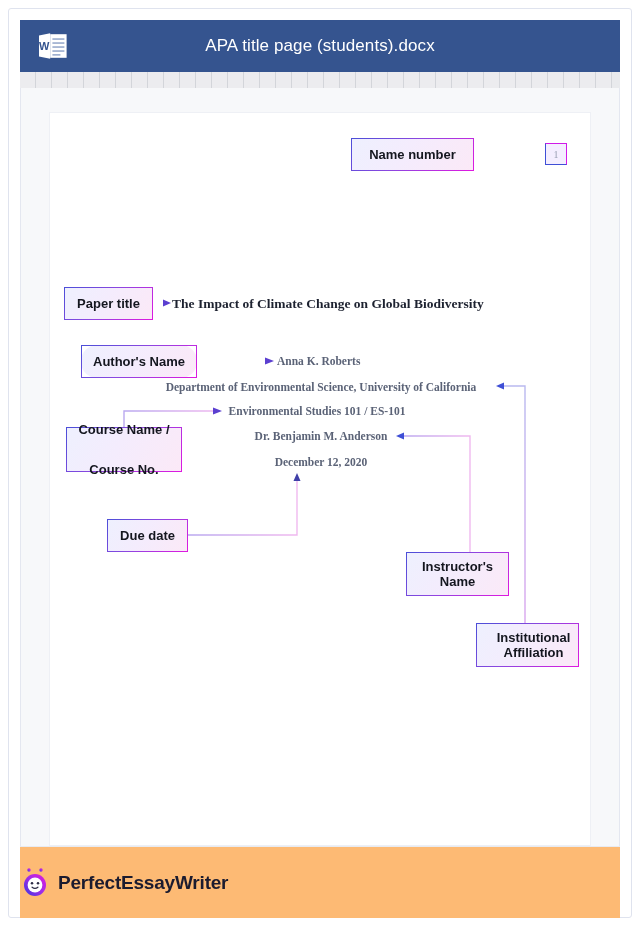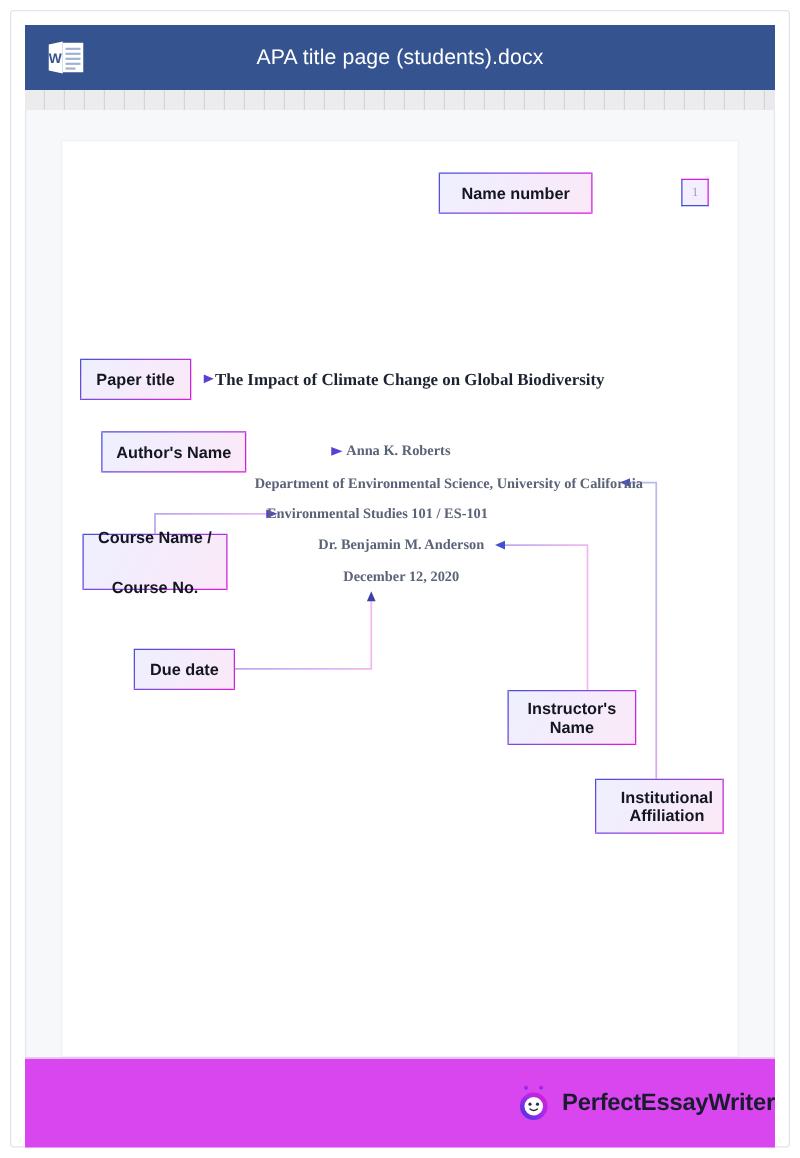--- a/index.html
+++ b/index.html
@@ -85,25 +85,25 @@
     width: 540px; height: 732px;
     background: #ffffff;
     box-shadow: 0 0 0 1px #eef0f5;
   }
 
   
   .footer {
     position: absolute;
     left: 20px; top: 846px;
     width: 600px; height: 72px;
-    background: #d946ef;
+    background: #fdba74;
     border-top: 1px solid #e8ebf2;
     display: flex;
     align-items: center;
-    justify-content: flex-end;
+    justify-content: flex-start;
     gap: 8px;
   }
   .logo-mark { width: 30px; height: 30px; display:block; }
   .logo-text {
     font-size: 19px;
     font-weight: 700;
     color: #1b1b2f;
     letter-spacing: -.2px;
     font-family: "Liberation Sans", sans-serif;
   }
@@ -113,21 +113,21 @@
     position: absolute;
     color: #5b6377;
     font-family: "Liberation Serif", serif;
     font-weight: 700;
     white-space: nowrap;
   }
   .doc-line.centered { transform: translateX(-50%); }
 
   .line-title     { font-size: 13.5px; color: #1d2230; }
   .line-author    { font-size: 11.5px; }
-  .line-dept      { font-size: 11.5px; margin-left: 38px; }
+  .line-dept      { font-size: 11.5px; }
   .line-course    { font-size: 11.5px; }
   .line-instr     { font-size: 11.5px; }
   .line-date      { font-size: 11.5px; }
 
   
   .pagenum-box {
     position: absolute;
     left: 545px; top: 143px;
     width: 22px; height: 22px;
     background: #f4eeff;
@@ -268,37 +268,37 @@
     <path d="M188 535 L297 535 L297 477" fill="none" stroke="url(#gA)" stroke-width="1.4"></path>
     <polygon points="293.5,481 297,473 300.5,481" fill="#3f3fa8"></polygon>
   </svg>
 
   <div class="doc-line line-title" style="left:172px; top:296px;">The Impact of Climate Change on Global Biodiversity</div>
 
   <div class="doc-line line-author" style="left:277px; top:355px;">Anna K. Roberts</div>
 
   <div class="doc-line line-dept centered" style="left:321px; top:381px;">Department of Environmental Science, University of California</div>
 
-  <div class="doc-line line-course centered" style="left:302px; top:405px;">Environmental Studies 101 / ES-101</div>
+  <div class="doc-line line-course centered" style="left:317px; top:405px;">Environmental Studies 101 / ES-101</div>
 
   <div class="doc-line line-instr centered" style="left:321px; top:430px;">Dr. Benjamin M. Anderson</div>
 
   <div class="doc-line line-date centered" style="left:321px; top:456px;">December 12, 2020</div>
 
   <div class="pagenum-box">1</div>
 
   <div class="callout" style="left:351px; top:138px; width:123px; height:33px;">
     <span>Name number</span>
   </div>
 
   <div class="callout" style="left:64px; top:287px; width:89px; height:33px;">
     <span>Paper title</span>
   </div>
 
-  <div class="callout" style="left:81px; top:345px; width:116px; height:33px;">
+  <div class="callout" style="left:81px; top:345px; width:116px; height:33px;border-radius:16px;">
     <span>Author's Name</span>
   </div>
 
   <div class="callout" style="left:66px; top:427px; width:116px; height:45px; flex-direction:column;gap:25px;">
     <span>Course Name /</span>
     <span>Course No.</span>
   </div>
 
   <div class="callout" style="left:107px; top:519px; width:81px; height:33px;">
     <span>Due date</span>

